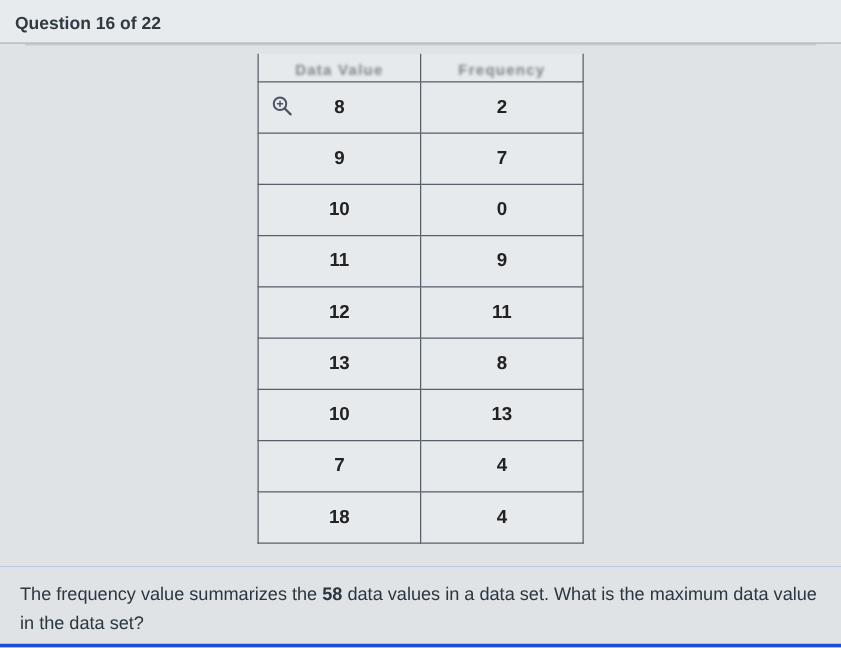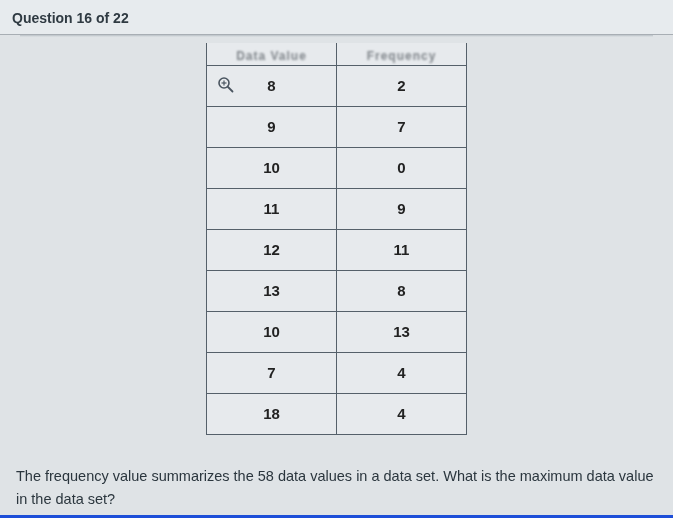--- a/index.html
+++ b/index.html
@@ -76,21 +76,21 @@
       height: 18px;
     }
     .magnify-icon svg { display:block; }
     .prompt-text {
       padding: 12px 16px 4px 16px;
       font-size: 14.5px;
       color: #2b363e;
       line-height: 1.6;
       background: #dfe3e6;
     }
-    .bold-num { font-weight:400; }
+    .bold-num { font-weight:700; }
     .top-shadow {
       height:2px; background:linear-gradient(#b9c0c6, transparent);
     }
   </style>
 </head>
 <body>
 
 <div class="page">
 
   <div class="question-header">

